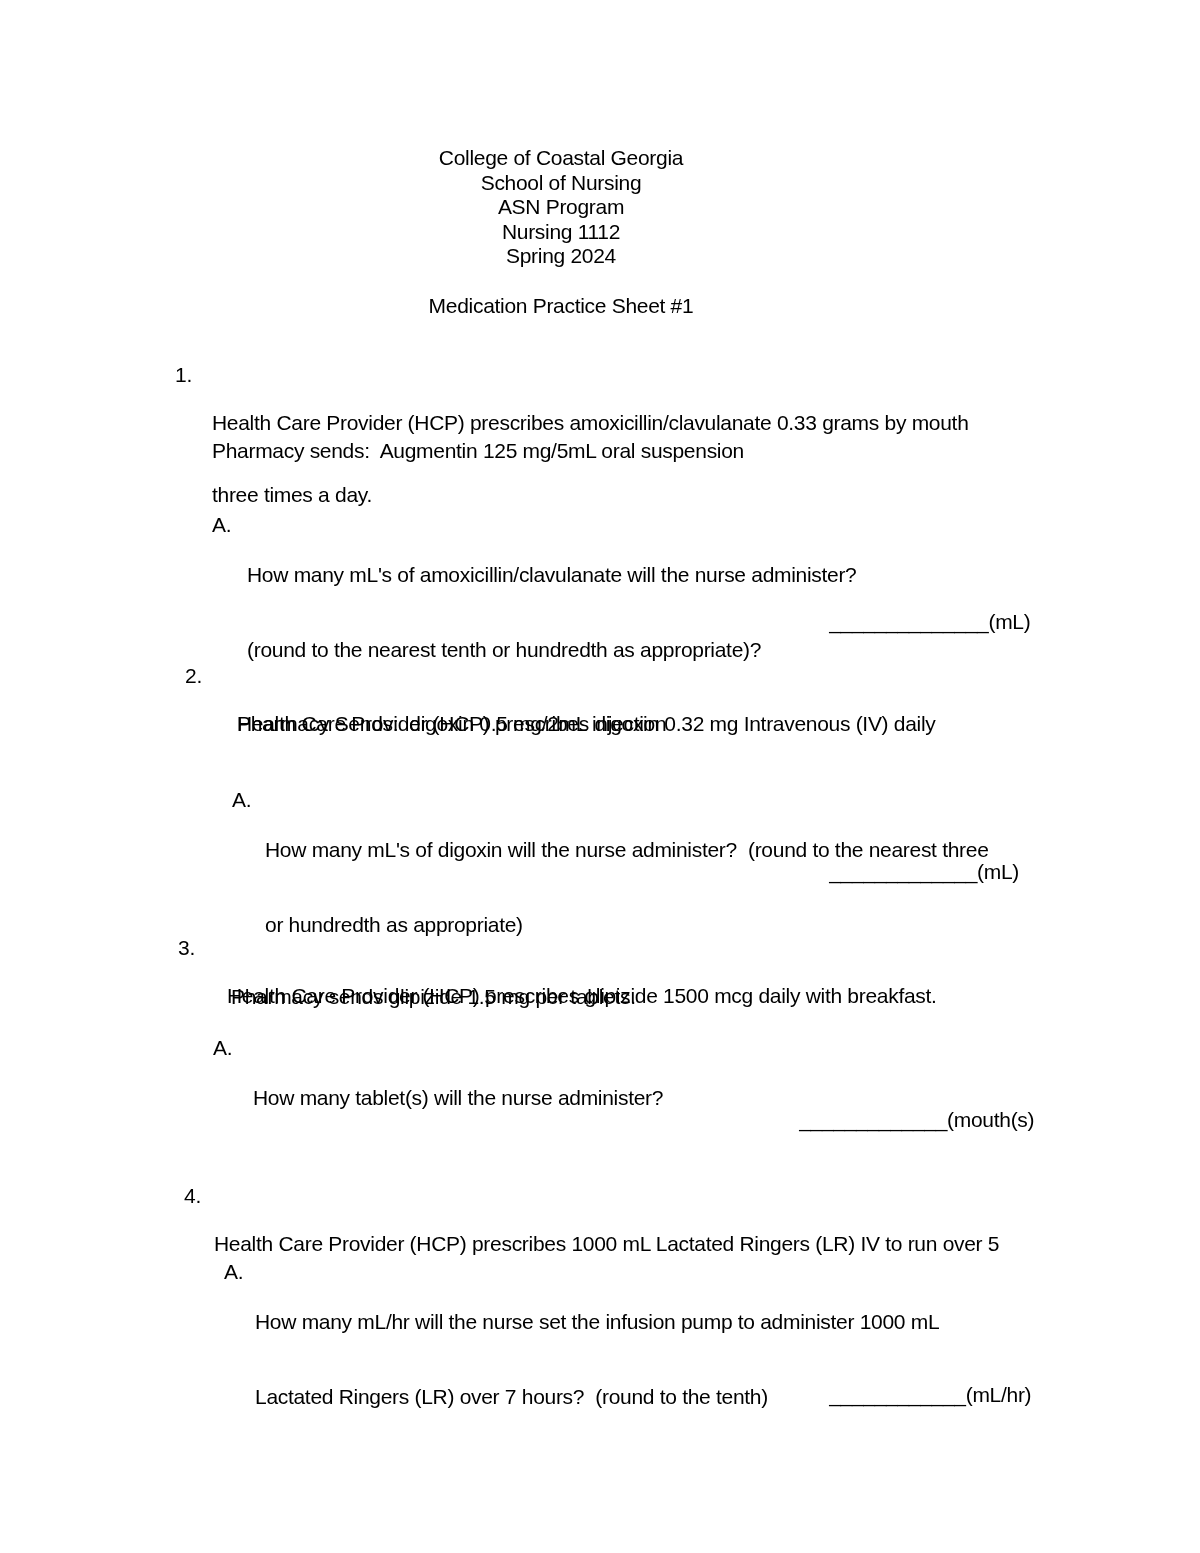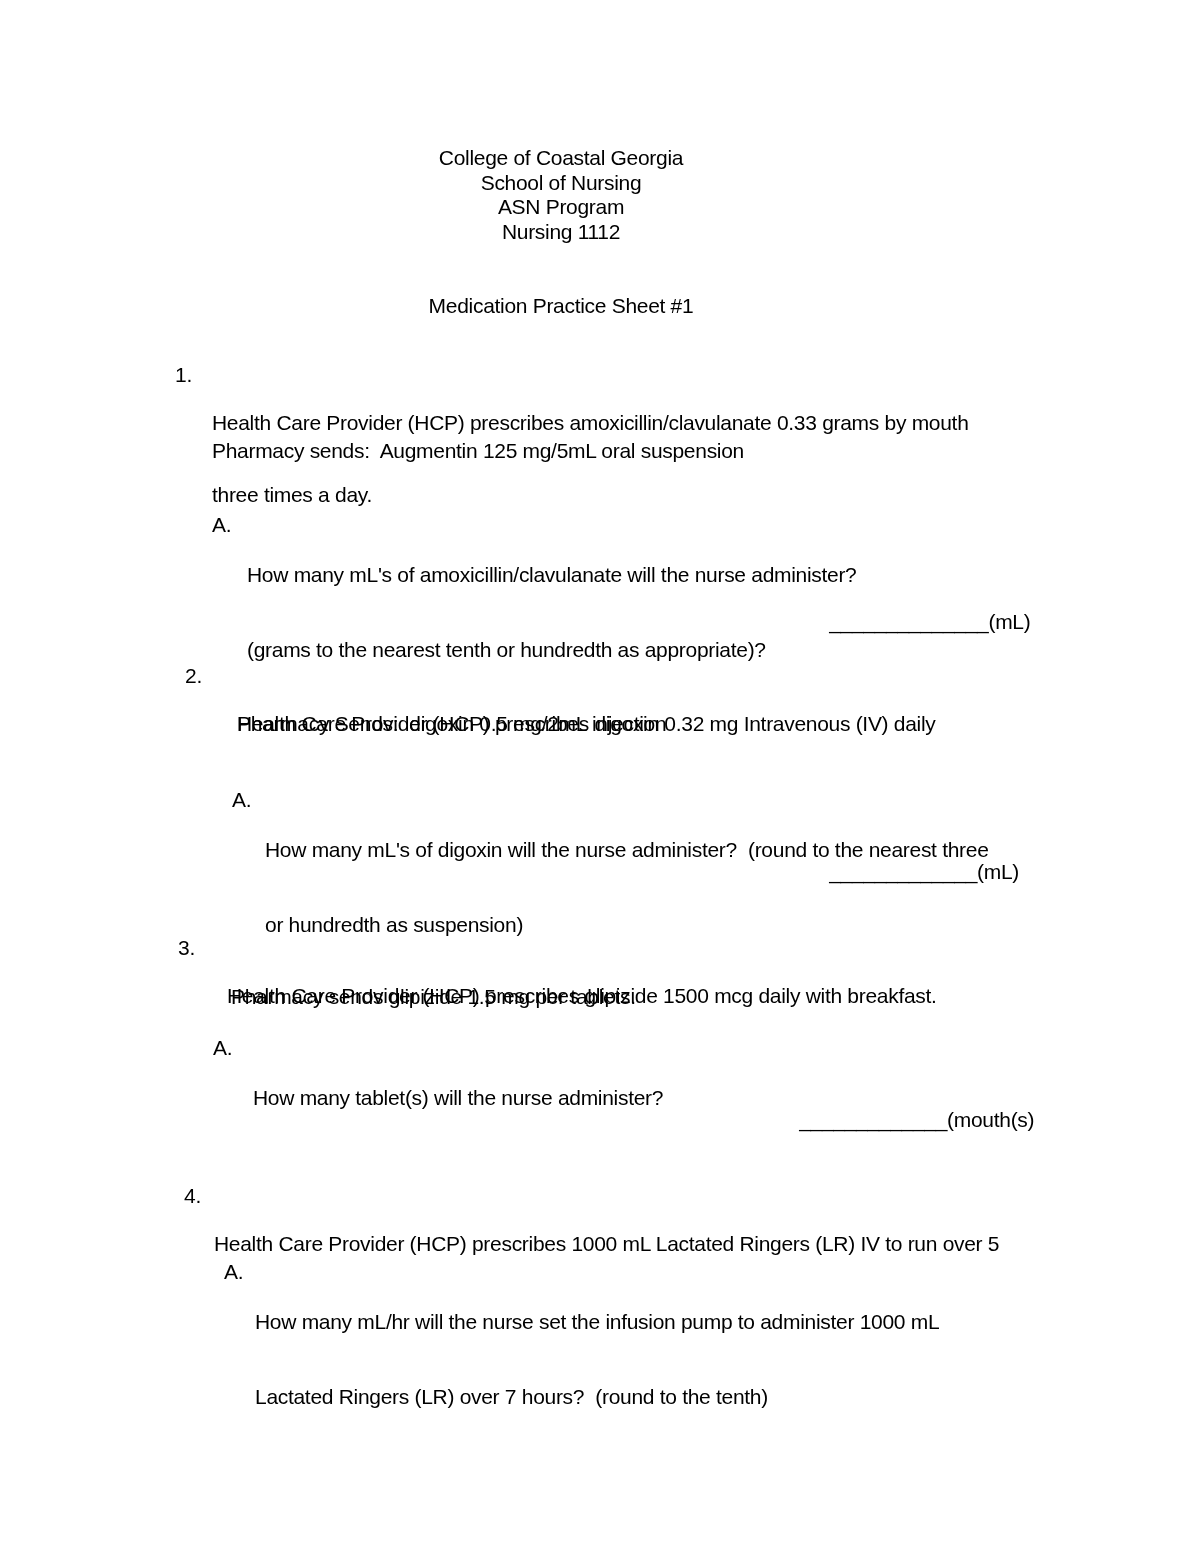--- a/index.html
+++ b/index.html
@@ -32,54 +32,55 @@
 </head>
 <body>
 
 <div class="page">
 
   <div class="abs center hdr" style="top:146px;left:0;width:1122px">
     <div>College of Coastal Georgia</div>
     <div>School of Nursing</div>
     <div>ASN Program</div>
     <div>Nursing 1112</div>
+    <div>Spring 2024</div>
   </div>
   <div class="abs center" style="top:294px;left:0;width:1122px">Medication Practice Sheet #1</div>
 
   <div class="abs row" style="top:363px;left:175px;width:870px">
     <div class="num t" style="width:37px">1.</div>
     <div class="t" style="width:820px">
       <div>Health Care Provider (HCP) prescribes amoxicillin/clavulanate 0.33 grams by mouth</div>
       <div>three times a day.</div>
     </div>
   </div>
   <div class="abs t" style="top:439px;left:212px">Pharmacy sends:  Augmentin 125 mg/5mL oral suspension</div>
   <div class="abs row sub" style="top:512px;left:212px;width:840px">
     <div class="num t" style="width:35px">A.</div>
     <div class="t" style="width:800px">
       <div><span>How many mL's of amoxicillin/clavulanate will the nurse administer?</span></div>
-      <div><span class="b">(grams to the nearest tenth or hundredth as appropriate)</span><span>?</span></div>
+      <div><span class="b">(round to the nearest tenth or hundredth as appropriate)</span><span>?</span></div>
     </div>
   </div>
   <div class="abs t" style="top:586px;left:807px">
     <span>______________</span><span class="b">(mL)</span>
   </div>
 
   <div class="abs row" style="top:664px;left:185px;width:870px">
     <div class="num t" style="width:52px">2.</div>
     <div class="t" style="width:810px">
       <div>Health Care Provider (HCP) prescribes digoxin 0.32 mg Intravenous (IV) daily</div>
     </div>
   </div>
   <div class="abs t" style="top:712px;left:237px">Pharmacy Sends:  digoxin 0.5 mg/2mL injection</div>
   <div class="abs row sub" style="top:787px;left:232px;width:850px">
     <div class="num t" style="width:33px">A.</div>
     <div class="t" style="width:810px">
       <div><span>How many mL's of digoxin will the nurse administer?  </span><span class="b">(round to the nearest three</span></div>
-      <div><span class="b">or hundredth as suspension)</span></div>
+      <div><span class="b">or hundredth as appropriate)</span></div>
     </div>
   </div>
   <div class="abs t" style="top:836px;left:807px">
     <span>_____________</span><span class="b">(mL)</span>
   </div>
 
   <div class="abs row" style="top:936px;left:178px;width:880px">
     <div class="num t" style="width:49px">3.</div>
     <div class="t" style="width:820px">
       <div>Health Care Provider (HCP) prescribes glipizide 1500 mcg daily with breakfast.</div>
@@ -102,14 +103,17 @@
       <div>Health Care Provider (HCP) prescribes 1000 mL Lactated Ringers (LR) IV to run over 5</div>
     </div>
   </div>
   <div class="abs row sub" style="top:1259px;left:224px;width:860px">
     <div class="num t" style="width:31px">A.</div>
     <div class="t" style="width:820px">
       <div><span>How many mL/hr will the nurse set the infusion pump to administer 1000 mL</span></div>
       <div><span>Lactated Ringers (LR) over 7 hours?  </span><span class="b">(round to the tenth)</span></div>
     </div>
   </div>
+  <div class="abs t" style="top:1359px;left:807px">
+    <span>____________</span><span class="b">(mL/hr)</span>
+  </div>
 
 </div>
 
 </body></html>

